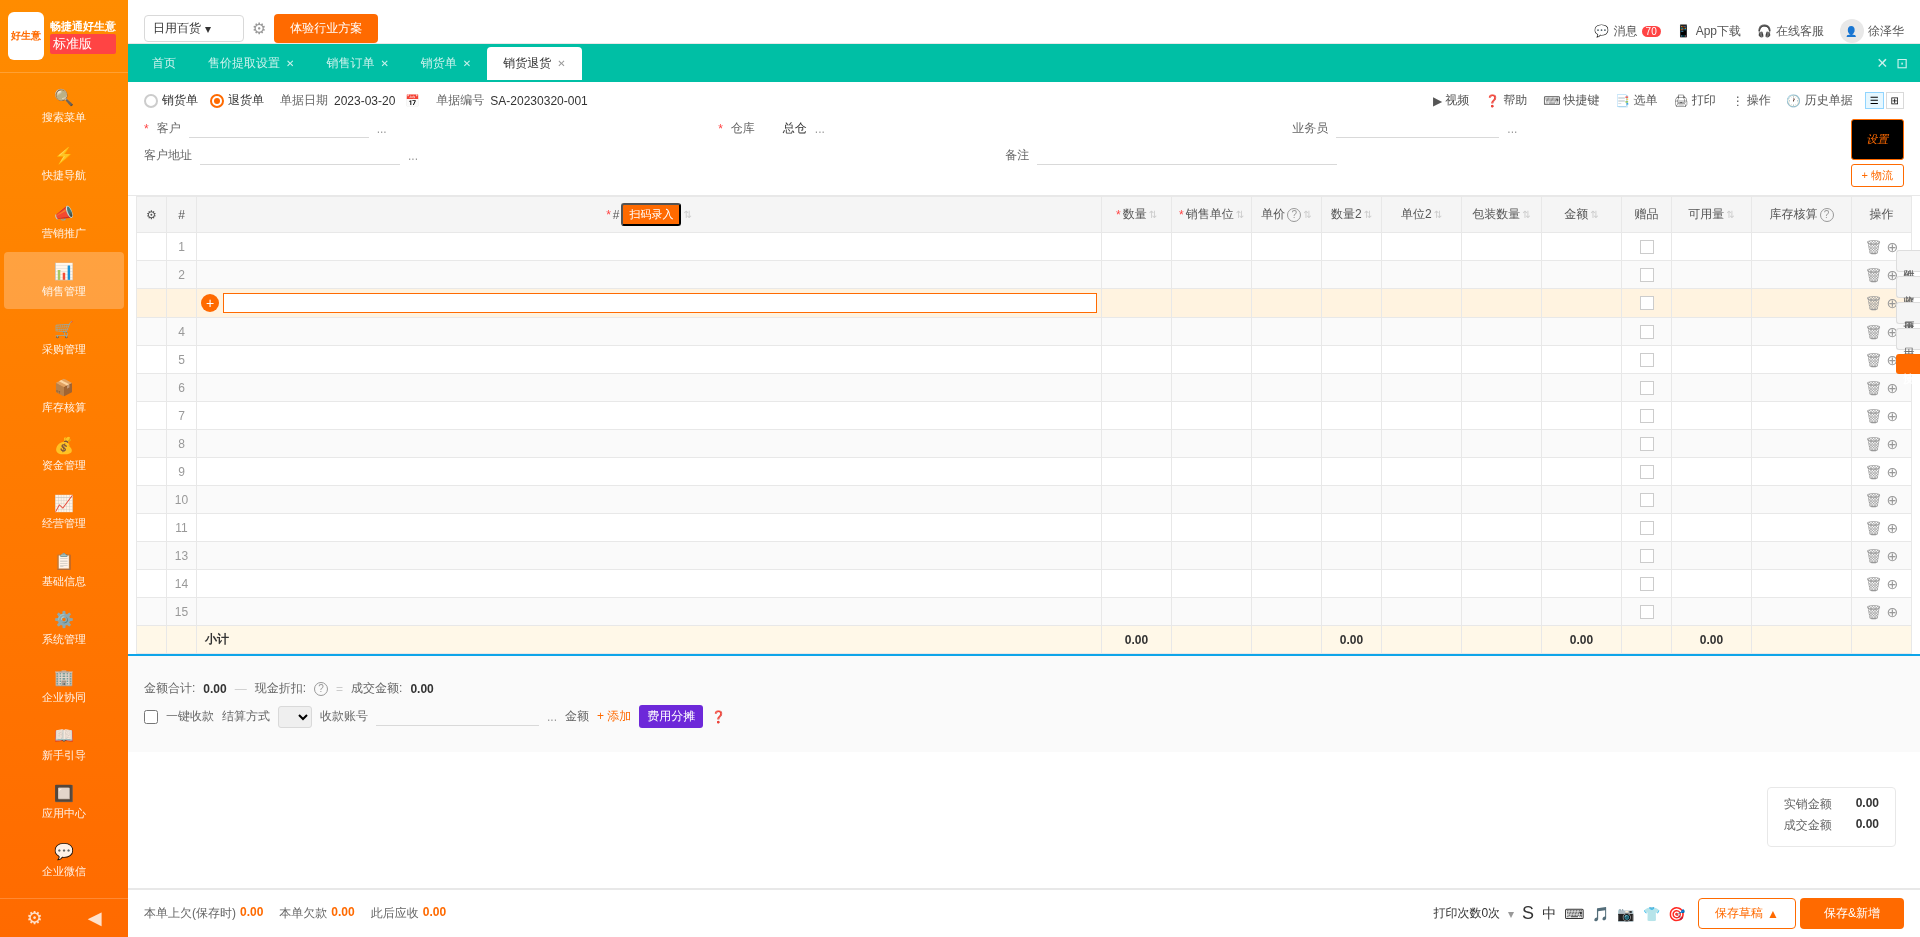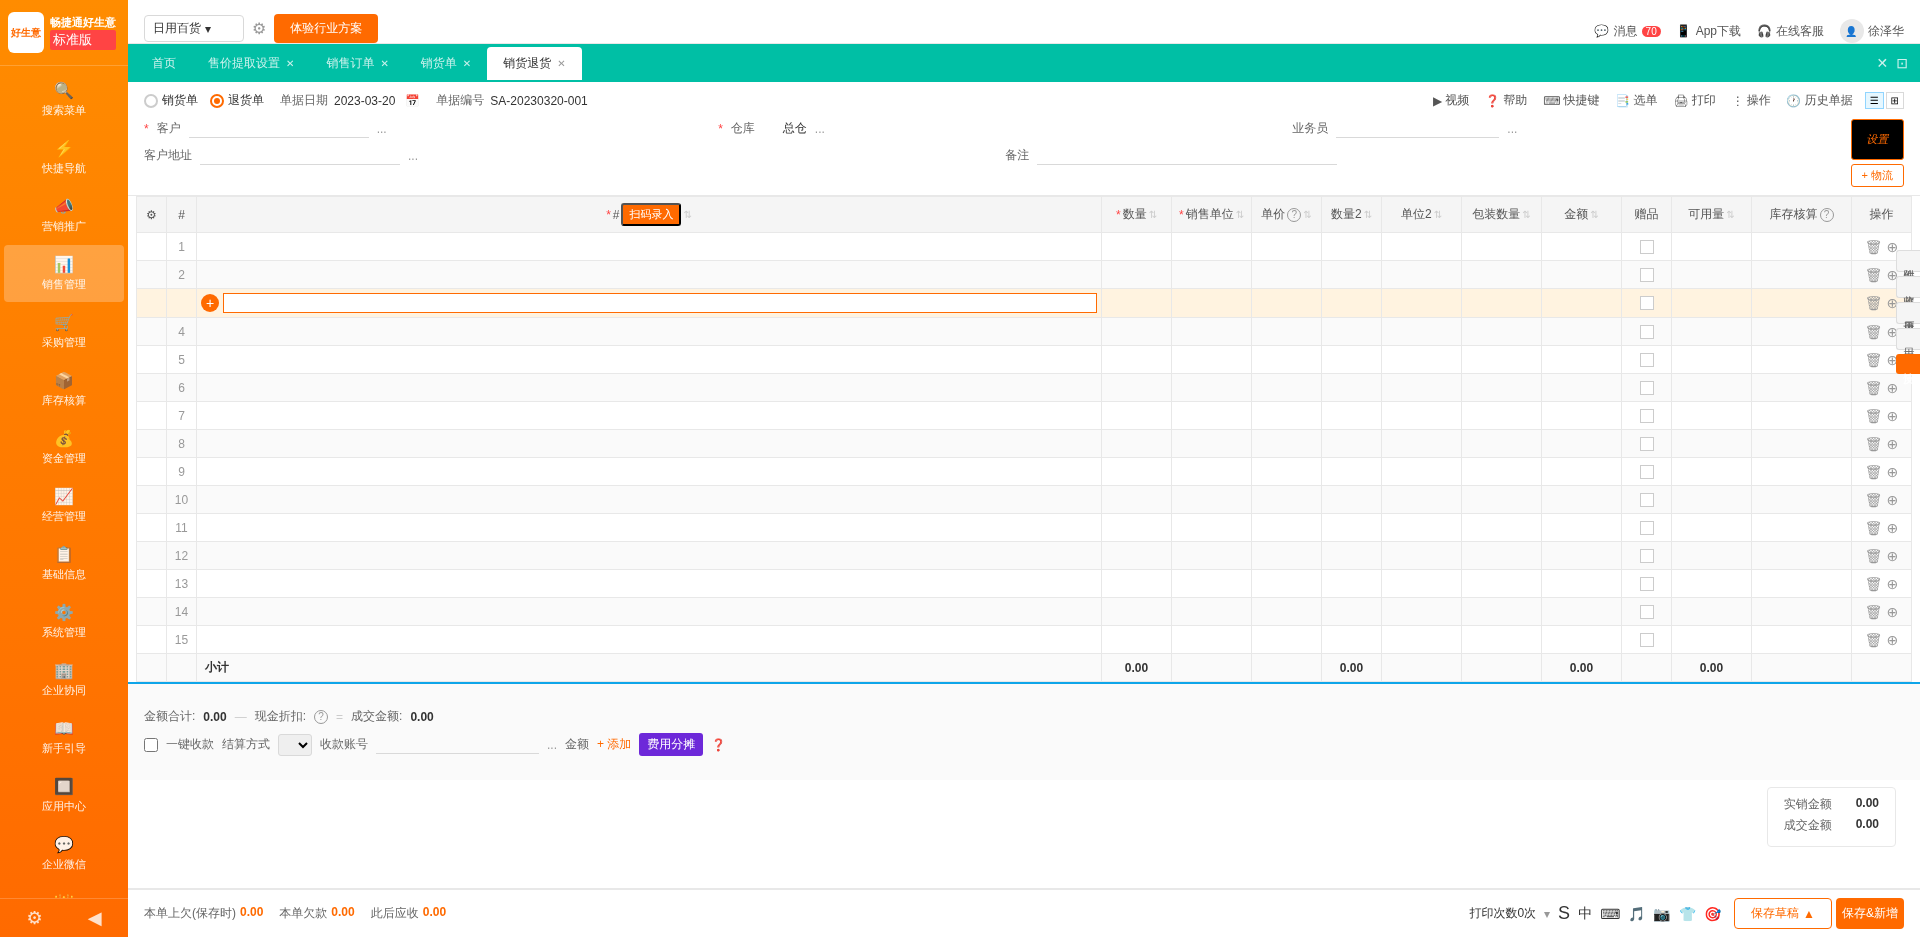--- a/index.html
+++ b/index.html
@@ -4,21 +4,21 @@
   <style>
     * { box-sizing: border-box; margin: 0; padding: 0; }
     body { font-family: 'Microsoft YaHei', Arial, sans-serif; font-size: 12px; background: #f0f2f5; color: #333; overflow: hidden; height: 937px; }
 
     
     .app-container { display: flex; height: 937px; }
 
     
     .sidebar { width: 128px; background: linear-gradient(180deg, #ff8c00 0%, #ff6a00 100%); display: flex; flex-direction: column; color: white; flex-shrink: 0; }
     .sidebar-logo { padding: 12px 8px; border-bottom: 1px solid rgba(255,255,255,0.2); display: flex; align-items: center; gap: 6px; }
-    .sidebar-logo-icon { width: 36px; height: 41px; background: white; border-radius: 6px; display: flex; align-items: center; justify-content: center; }
+    .sidebar-logo-icon { width: 36px; height: 48px; background: white; border-radius: 6px; display: flex; align-items: center; justify-content: center; }
     .sidebar-logo-icon span { color: #ff6a00; font-size: 10px; font-weight: bold; }
     .sidebar-logo-badge { background: #ff4444; color: white; font-size: 13px; border-radius: 2px; padding: 1px 3px; }
     .sidebar-nav { flex: 1; padding: 4px 0; overflow-y: auto; }
     .sidebar-item { display: flex; flex-direction: column; align-items: center; padding: 10px 4px; cursor: pointer; color: rgba(255,255,255,0.9); font-size: 11px; gap: 3px; border-radius: 4px; margin: 1px 4px; }
     .sidebar-item.active { background: rgba(255,255,255,0.25); }
     .sidebar-item-icon { font-size: 16px; }
     .sidebar-bottom { padding: 8px 4px; border-top: 1px solid rgba(255,255,255,0.2); display: flex; justify-content: space-around; }
     .sidebar-bottom-btn { color: rgba(255,255,255,0.8); font-size: 18px; cursor: pointer; }
 
     
@@ -108,21 +108,21 @@
     .fee-split-btn { background: #6d28d9; color: white; border: none; border-radius: 3px; padding: 3px 8px; font-size: 12px; cursor: pointer; }
     .help-icon { color: #999; cursor: pointer; }
 
     
     .bottom-bar { background: white; border-top: 2px solid #e8e8e8; padding: 8px 16px; display: flex; align-items: center; justify-content: space-between; flex-shrink: 0; }
     .bottom-stats { display: flex; gap: 16px; font-size: 12px; color: #666; }
     .bottom-stat { display: flex; gap: 4px; }
     .bottom-stat-value { color: #ff6a00; font-weight: bold; }
     .bottom-right { display: flex; align-items: center; gap: 12px; }
     .save-draft-btn { background: white; border: 1px solid #ff6a00; color: #ff6a00; border-radius: 4px; padding: 6px 16px; font-size: 12px; cursor: pointer; display: flex; align-items: center; gap: 4px; }
-    .save-new-btn { background: #ff6a00; border: none; color: white; border-radius: 4px; padding: 6px 6px; font-size: 12px; cursor: pointer; display: flex; align-items: center; gap: 4px; }
+    .save-new-btn { background: #ff6a00; border: none; color: white; border-radius: 4px; padding: 6px 24px; font-size: 12px; cursor: pointer; display: flex; align-items: center; gap: 4px; }
 
     
     .summary-box { position: absolute; right: 24px; bottom: 80px; background: white; border: 1px solid #e8e8e8; border-radius: 4px; padding: 8px 16px; font-size: 12px; }
     .summary-row { display: flex; justify-content: space-between; gap: 24px; margin-bottom: 4px; }
     .summary-label { color: #666; }
     .summary-value { color: #333; font-weight: bold; }
 
     .info-icon { color: #999; font-size: 10px; border: 1px solid #999; border-radius: 50%; width: 14px; height: 14px; display: inline-flex; align-items: center; justify-content: center; }
     .sort-icon { color: #ccc; font-size: 10px; }
     .calendar-icon { color: #999; cursor: pointer; margin-left: 4px; }
@@ -750,47 +750,20 @@
     <td class="col-cost"></td>
     <td class="col-ops">
       <div class="row-ops">
         <span class="row-op-btn">🗑</span>
         <span class="row-op-btn">⊕</span>
       </div>
     </td>
   </tr>
               <tr>
     <td></td>
-    <td class="col-num">12</td>
-    <td class="col-product">
-      
-    </td>
-    <td class="col-qty"></td>
-    <td class="col-unit"></td>
-    <td class="col-price"></td>
-    <td class="col-qty2"></td>
-    <td class="col-unit2"></td>
-    <td class="col-pack"></td>
-    <td class="col-amount"></td>
-    <td class="col-gift">
-      <div class="checkbox-cell">
-                    <div class="cell-checkbox"></div>
-                  </div>
-    </td>
-    <td class="col-avail"></td>
-    <td class="col-cost"></td>
-    <td class="col-ops">
-      <div class="row-ops">
-        <span class="row-op-btn">🗑</span>
-        <span class="row-op-btn">⊕</span>
-      </div>
-    </td>
-  </tr>
-              <tr>
-    <td></td>
     <td class="col-num">13</td>
     <td class="col-product">
       
     </td>
     <td class="col-qty"></td>
     <td class="col-unit"></td>
     <td class="col-price"></td>
     <td class="col-qty2"></td>
     <td class="col-unit2"></td>
     <td class="col-pack"></td>

